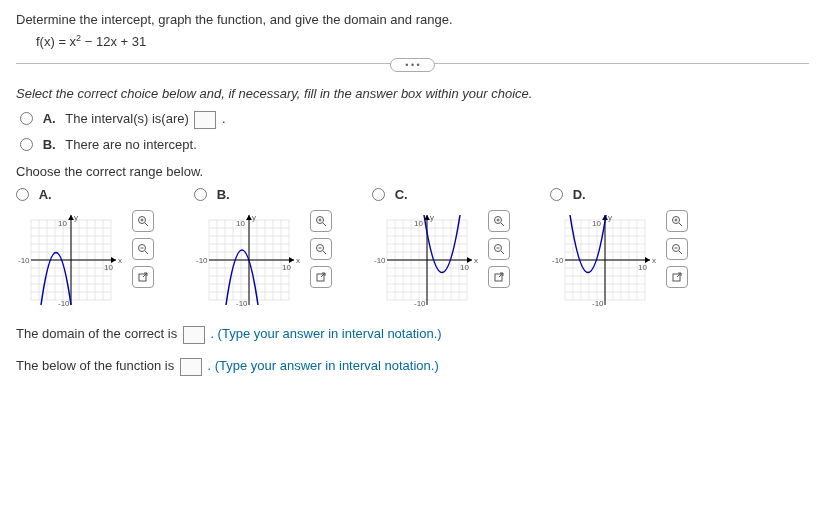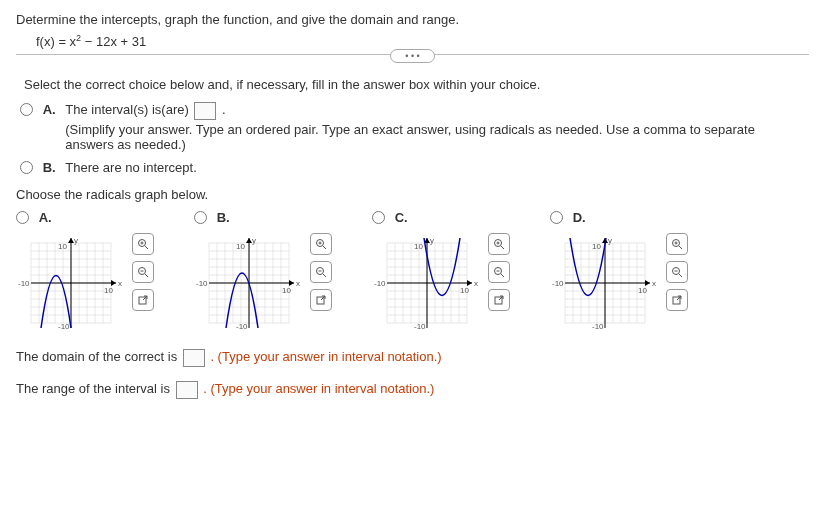--- a/index.html
+++ b/index.html
@@ -5,35 +5,35 @@
   body {
     font-family: Arial, sans-serif;
     font-size: 13px;
     color: #333;
     margin: 0;
     padding: 12px 16px;
     width: 825px;
     box-sizing: border-box;
   }
   .instructions { margin-bottom: 6px; }
-  .formula { margin-left: 20px; margin-bottom: 5px; font-size: 13px; }
+  .formula { margin-left: 20px; margin-bottom: 14px; font-size: 13px; }
   .formula sup { font-size: 9px; }
   hr.sep { border: none; border-top: 1px solid #bbb; margin: 0; }
   .ellipsis-wrap { text-align: center; margin-top: -8px; margin-bottom: 12px; }
   .ellipsis {
     display: inline-block;
     border: 1px solid #aaa;
     border-radius: 10px;
     padding: 0 14px;
     font-size: 9px;
     color: #666;
     background: #fff;
     line-height: 12px;
   }
-  .prompt { margin: 14px 0 10px 8px; }
+  .prompt { margin: 14px 0 10px 0; font-style: italic; }
   .choice-row { margin: 8px 0 8px 4px; }
   .choice-label { display: inline-block; vertical-align: top; }
   input[type=radio] { margin: 0 6px 0 0; vertical-align: top; position: relative; top: 1px; }
   .letter { font-weight: bold; margin-right: 6px; }
   .choice-body { display: inline-block; max-width: 740px; vertical-align: top; }
   .answer-box {
     display: inline-block;
     width: 20px; height: 16px;
     border: 1px solid #888;
     background: #fafafa;
@@ -52,59 +52,58 @@
     width: 20px; height: 20px;
     border: 1px solid #999;
     border-radius: 4px;
     background: #fff;
     display: flex; align-items: center; justify-content: center;
     font-size: 11px;
     color: #555;
   }
   .axis-label { font-size: 8px; fill: #555; font-family: Arial; }
   .fill-line { margin: 14px 0; }
-  .fill-hint { color: #c2410c; }
+  .fill-hint { color: #0369a1; }
 </style>
 </head>
 <body>
 
-<div class="instructions">Determine the intercepts, graph the function, and give the domain and range.</div>
+<div class="instructions">Determine the intercept, graph the function, and give the domain and range.</div>
 <div class="formula">
   <span>f(x) = x</span><sup>2</sup><span> − 12x + 31</span>
 </div>
 
 <hr class="sep">
 <div class="ellipsis-wrap">
   <span class="ellipsis">• • •</span>
 </div>
 
 <div class="prompt">Select the correct choice below and, if necessary, fill in the answer box within your choice.</div>
 
 <div class="choice-row">
   <label class="choice-label">
     <input type="radio" name="intercepts" style="">
   </label>
   <span class="letter">A.</span>
   <span class="choice-body">
     <span>The interval(s) is(are) </span>
     <span class="answer-box"></span>
     <span> .</span>
-    <div class="hint">(Simplify your answer. Type an ordered pair. Type an exact answer, using radicals as needed. Use a comma to separate answers as needed.)</div>
   </span>
 </div>
 
 <div class="choice-row">
   <label class="choice-label">
     <input type="radio" name="intercepts" style="">
   </label>
   <span class="letter">B.</span>
   <span class="choice-body">There are no intercept.</span>
 </div>
 
-<div class="graph-prompt">Choose the radicals graph below.</div>
+<div class="graph-prompt">Choose the correct range below.</div>
 
 <div class="graph-choices">
 
   <div class="graph-choice">
     <div class="graph-header">
       <input type="radio" name="graph" style="">
       <span class="letter">A.</span>
     </div>
     <div class="graph-area">
       <svg class="graph-svg" width="110" height="100" viewBox="0 0 110 100">
@@ -299,16 +298,16 @@
 
 </div>
 
 <div class="fill-line">
   <span>The domain of the correct is </span>
   <span class="answer-box"></span>
   <span class="fill-hint">. (Type your answer in interval notation.)</span>
 </div>
 
 <div class="fill-line">
-  <span>The range of the interval is </span>
+  <span>The below of the function is </span>
   <span class="answer-box"></span>
   <span class="fill-hint">. (Type your answer in interval notation.)</span>
 </div>
 
 </body></html>

